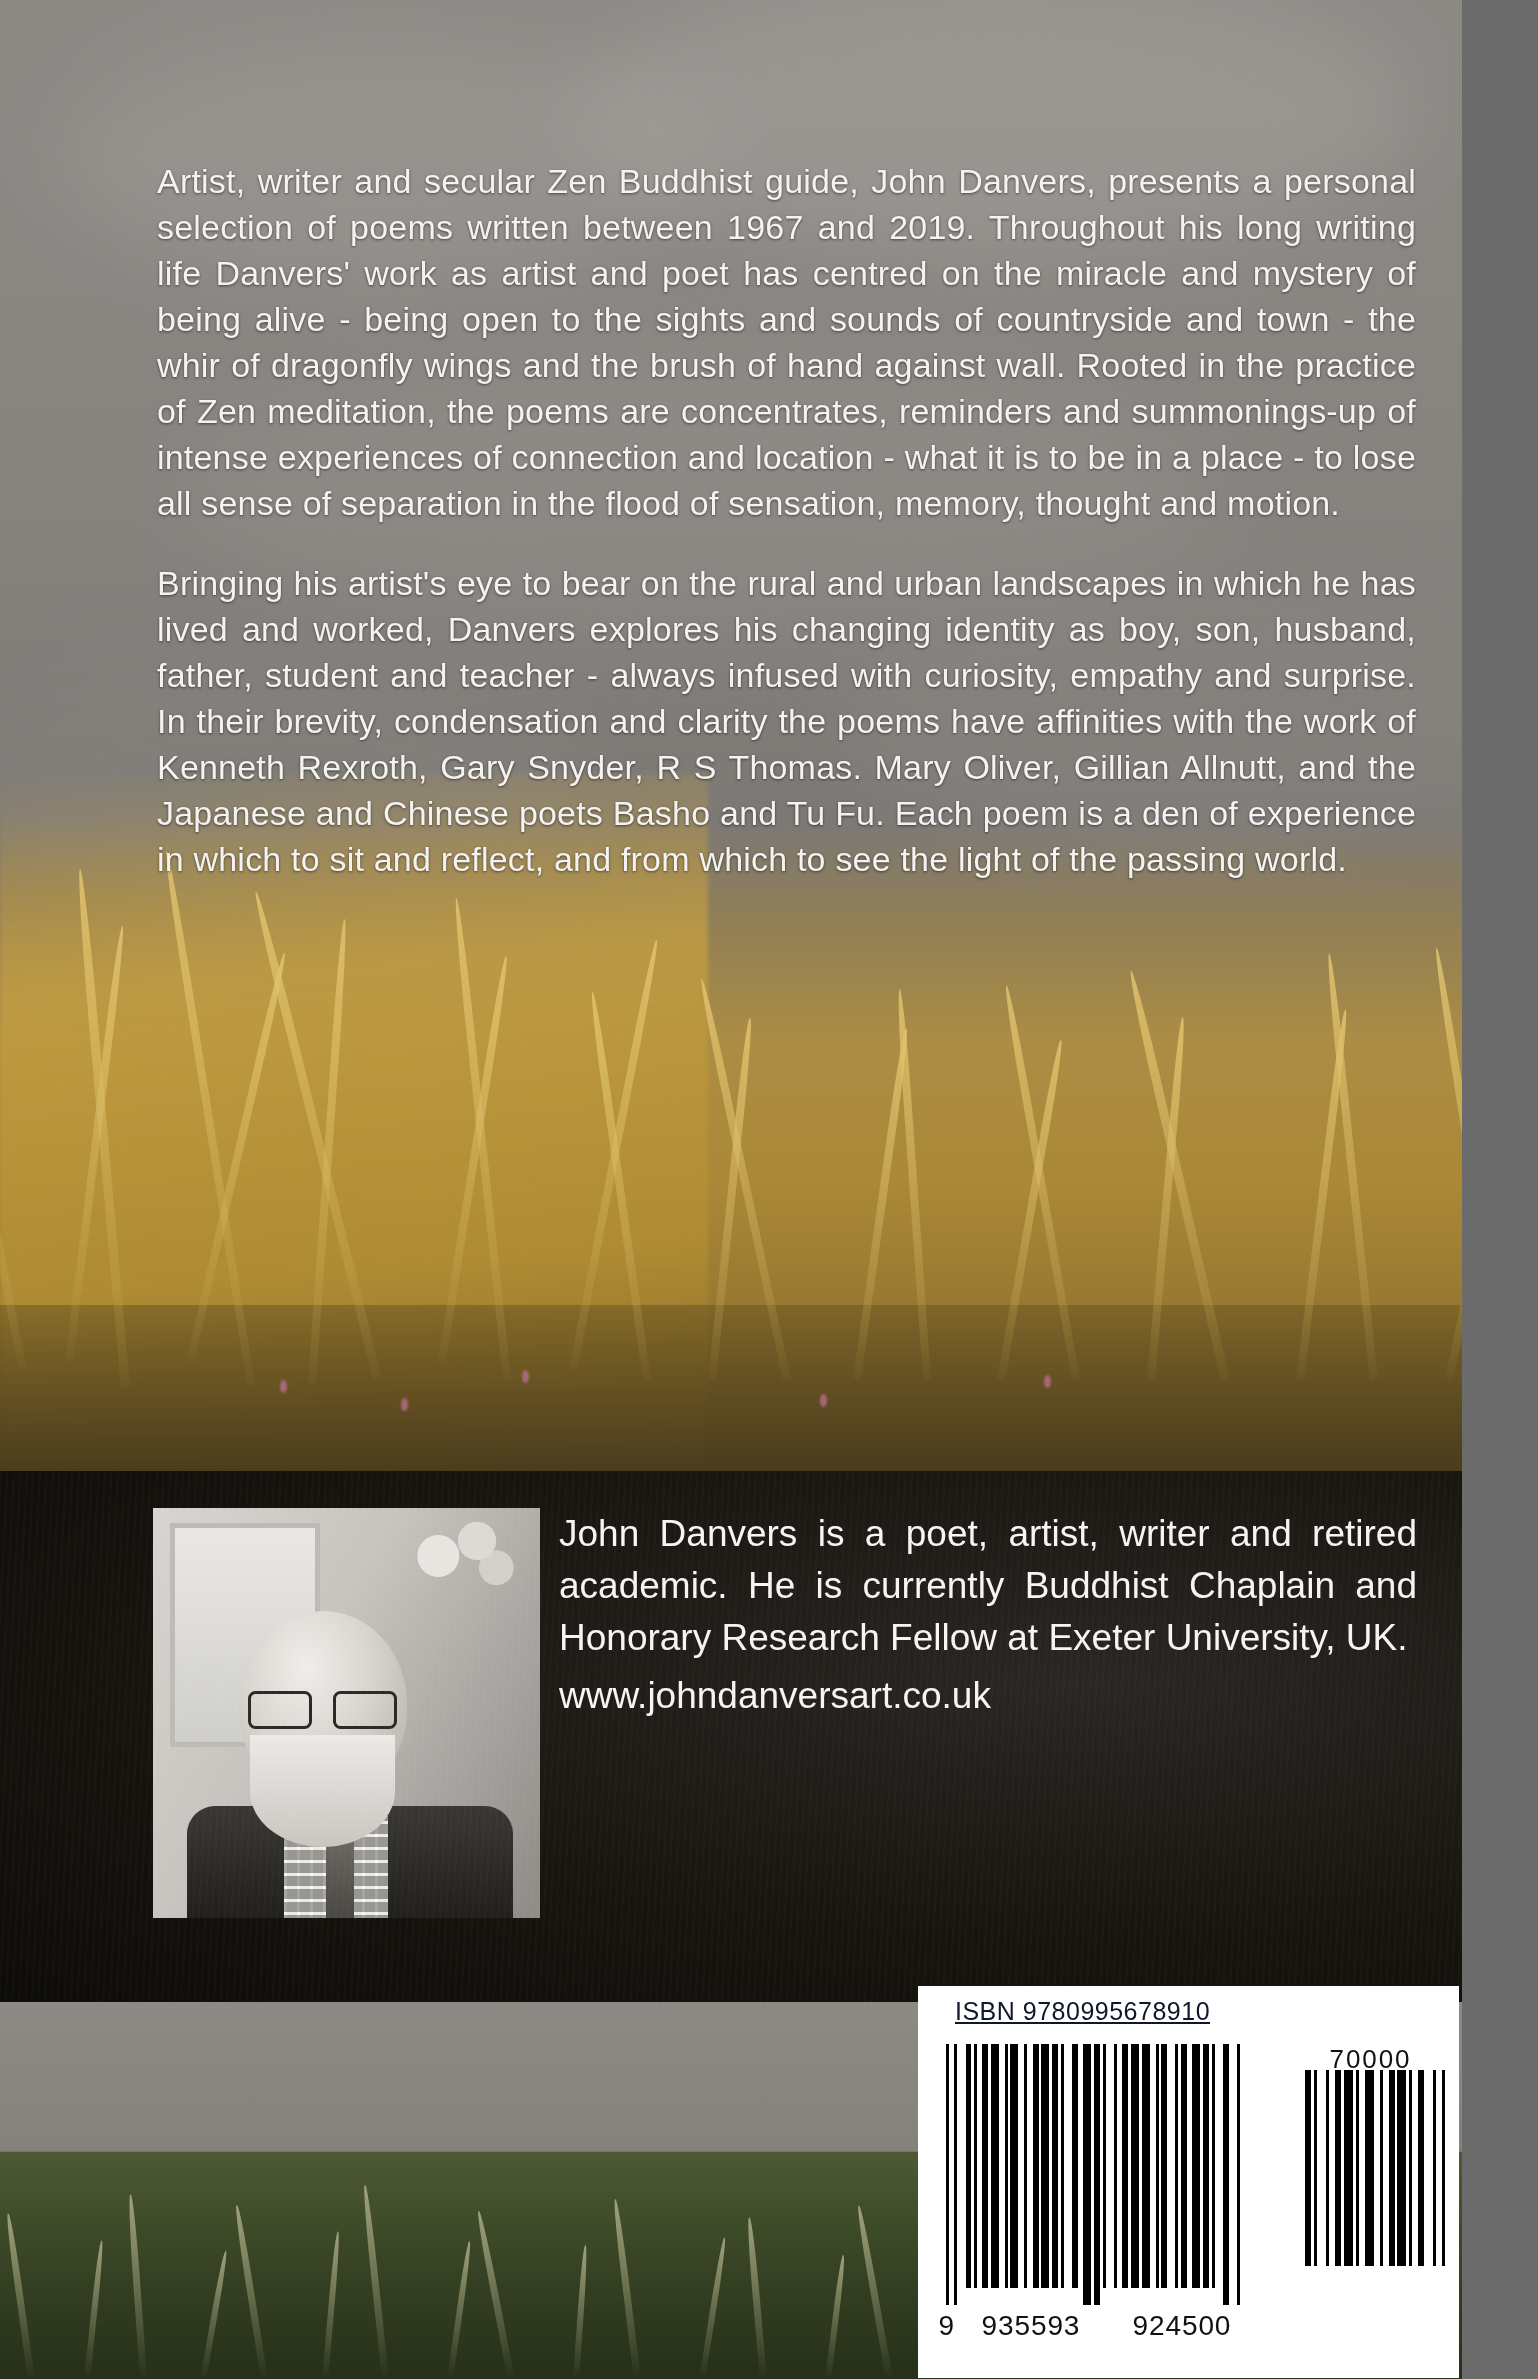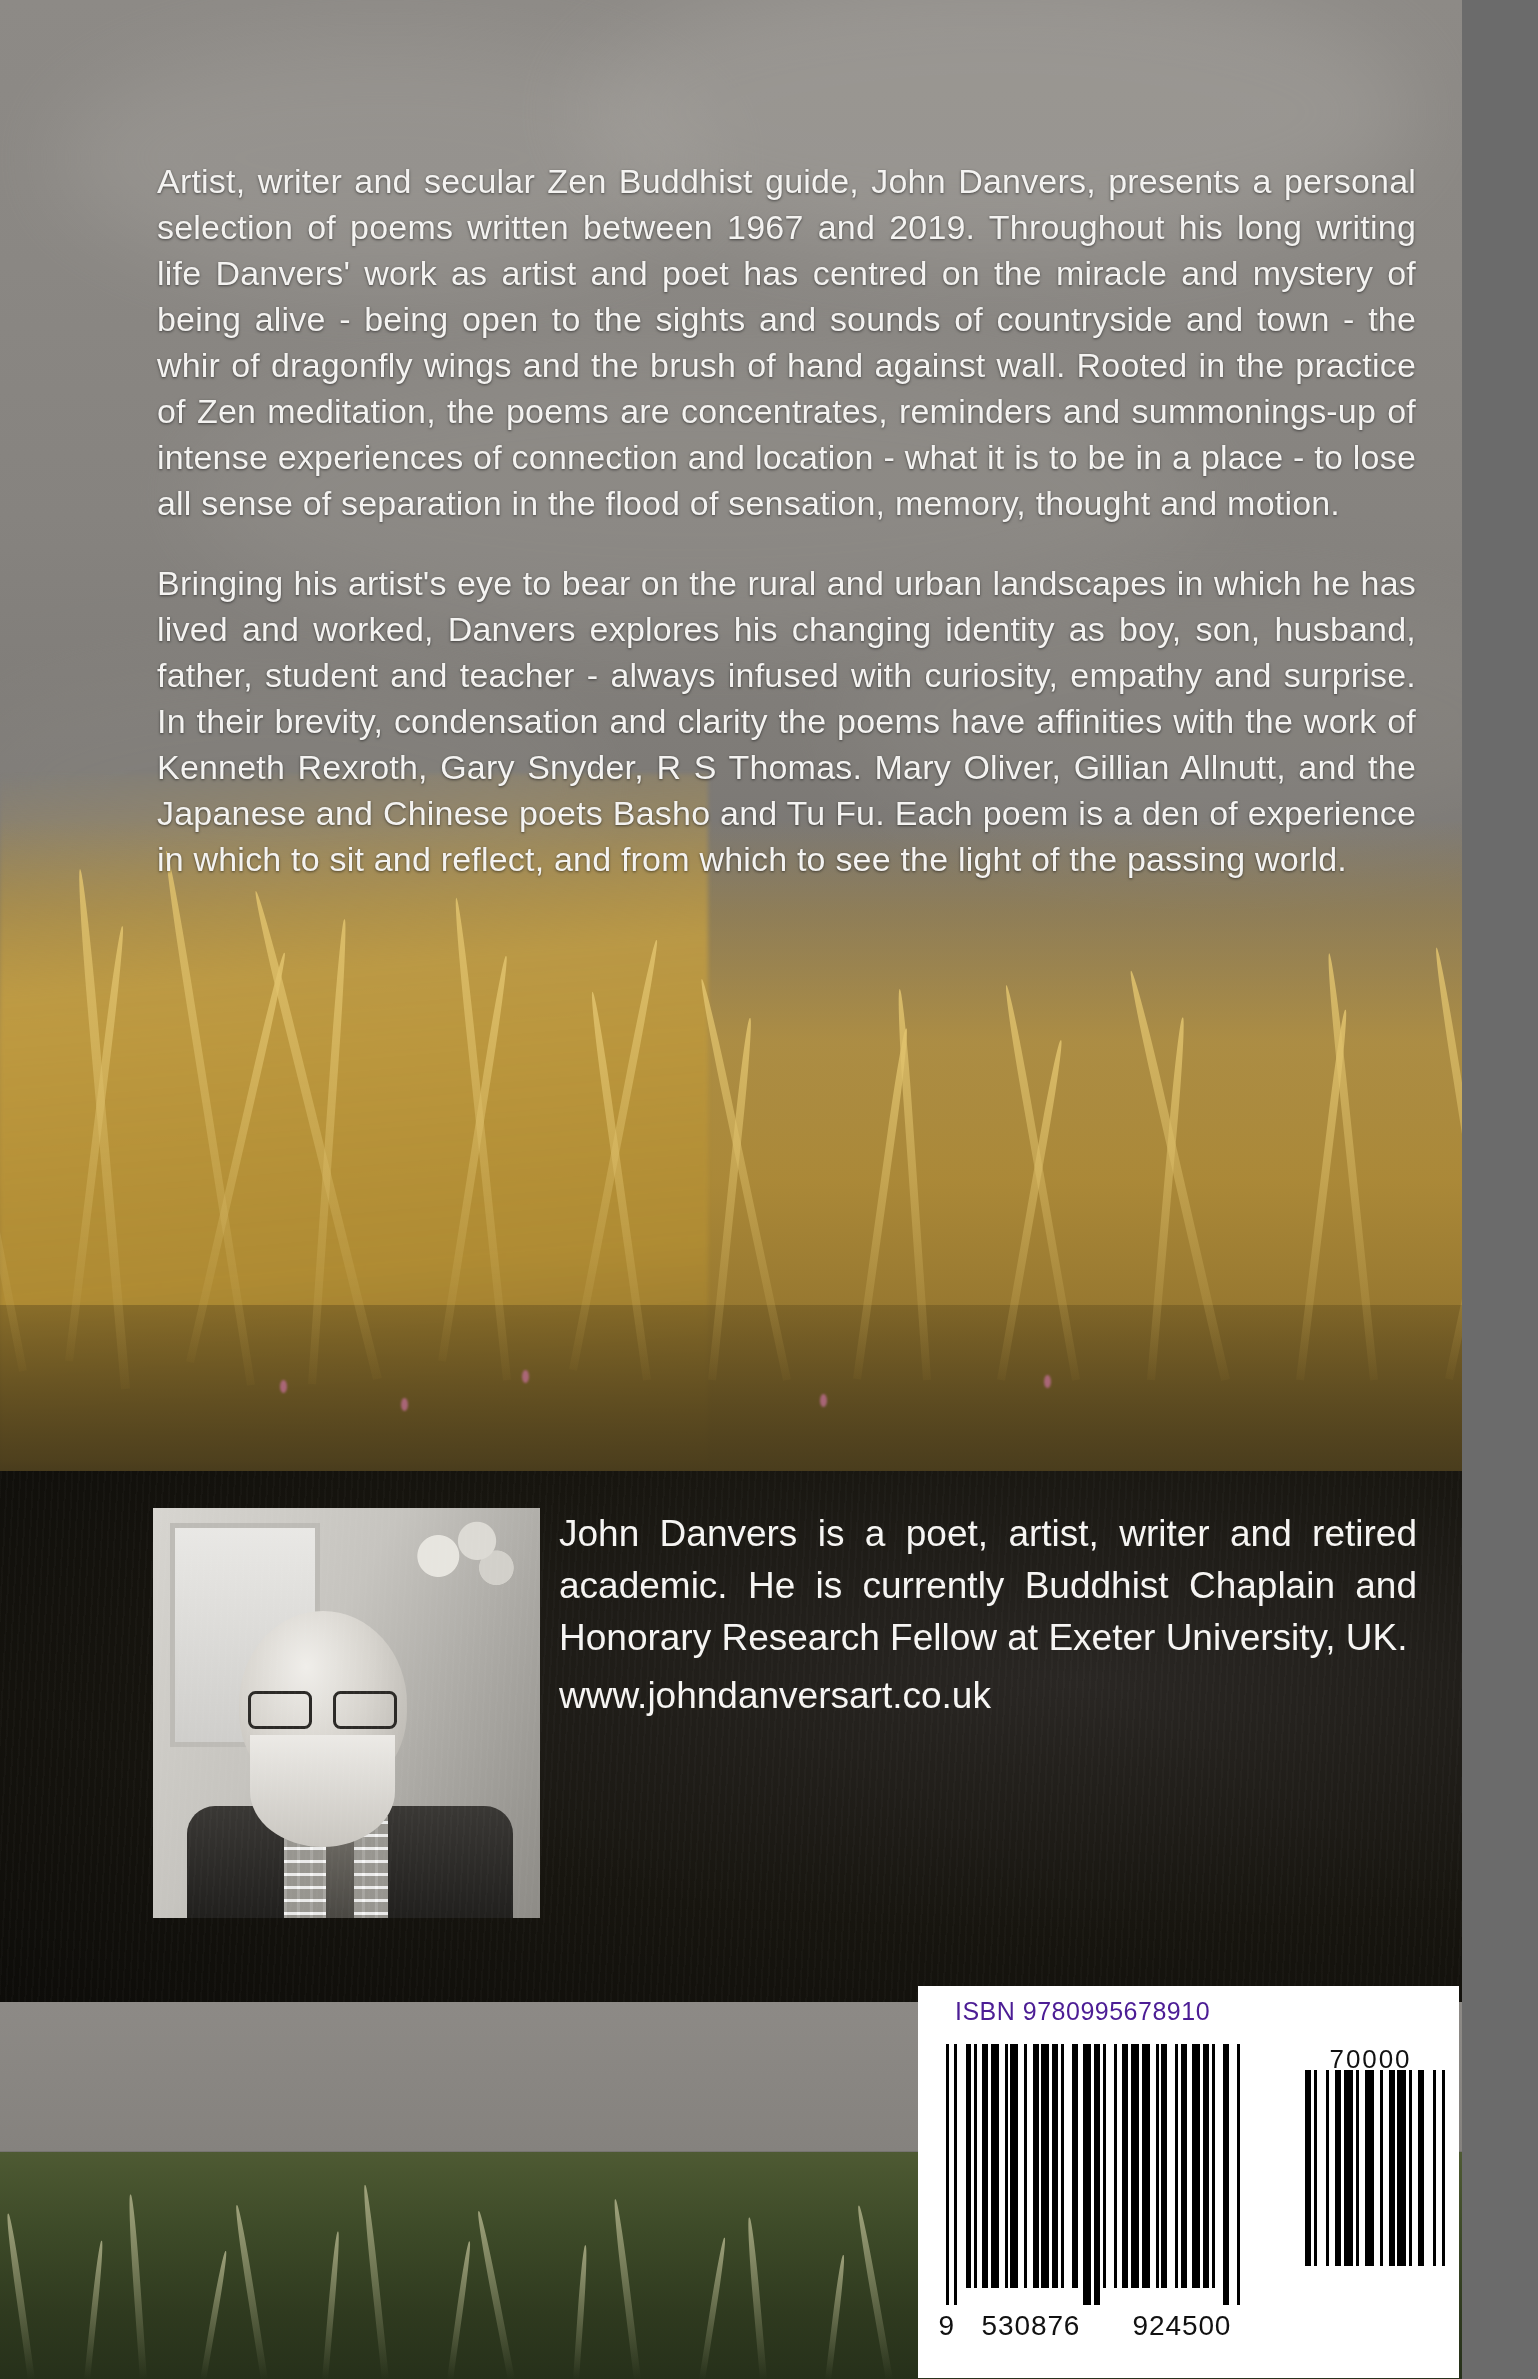--- a/index.html
+++ b/index.html
@@ -222,22 +222,23 @@
     top: 1986px;
     width: 541px;
     height: 392px;
     background: #ffffff;
   }
   .isbn-text {
     position: absolute;
     left: 37px;
     top: 11.2px;
     font-size: 25px;
-    color: #4c1d95;
+    color: #0f172a;
     letter-spacing: 0.5px;
+    text-decoration: underline;
   }
   .ean-main {
     position: absolute;
     left: 28px;
     top: 58px;
     width: 336px;
     height: 261px;
     display: flex;
     align-items: flex-start;
   }
@@ -420,19 +421,19 @@
           <div class="bar" style="left: 92px; width: 9px; height: 196px;"></div>
           <div class="bar" style="left: 104px; width: 3px; height: 196px;"></div>
           <div class="bar" style="left: 113px; width: 6px; height: 196px;"></div>
           <div class="bar" style="left: 128px; width: 3px; height: 196px;"></div>
           <div class="bar" style="left: 137px; width: 3px; height: 196px;"></div>
         </div>
     </div>
 
     <div class="ean-digits">
       <span style="left:0px;">9</span>
-      <span style="left:43px;">530876</span>
+      <span style="left:43px;">935593</span>
       <span style="left:194px;">924500</span>
     </div>
   </div>
 
 </div>
 
 
 </body></html>

